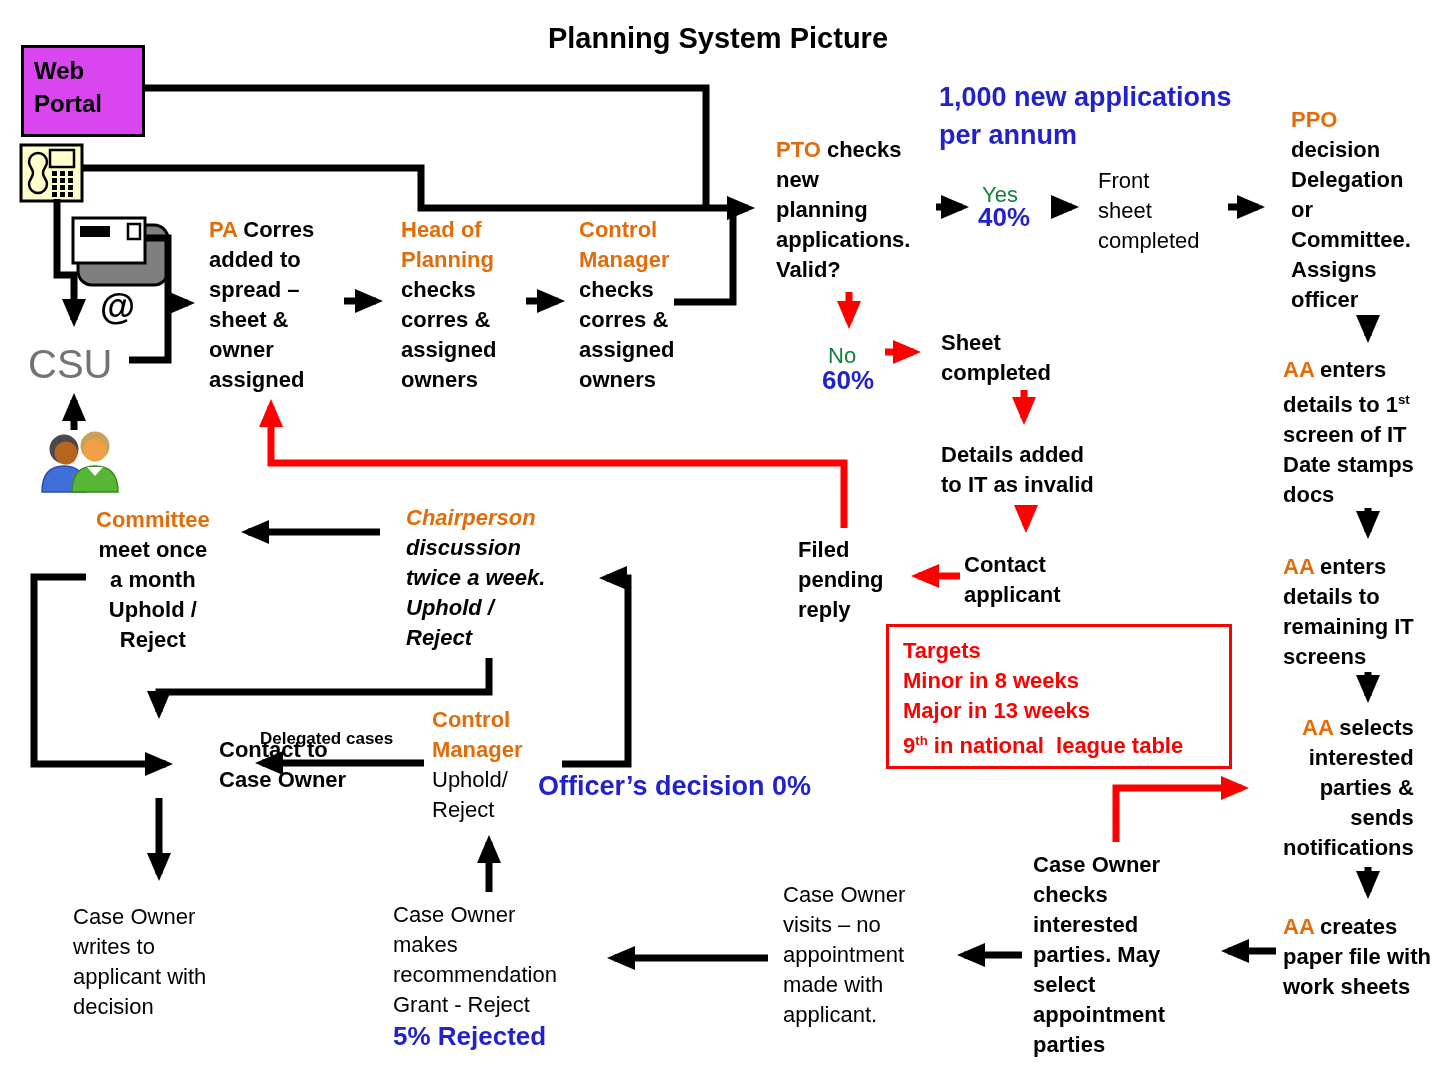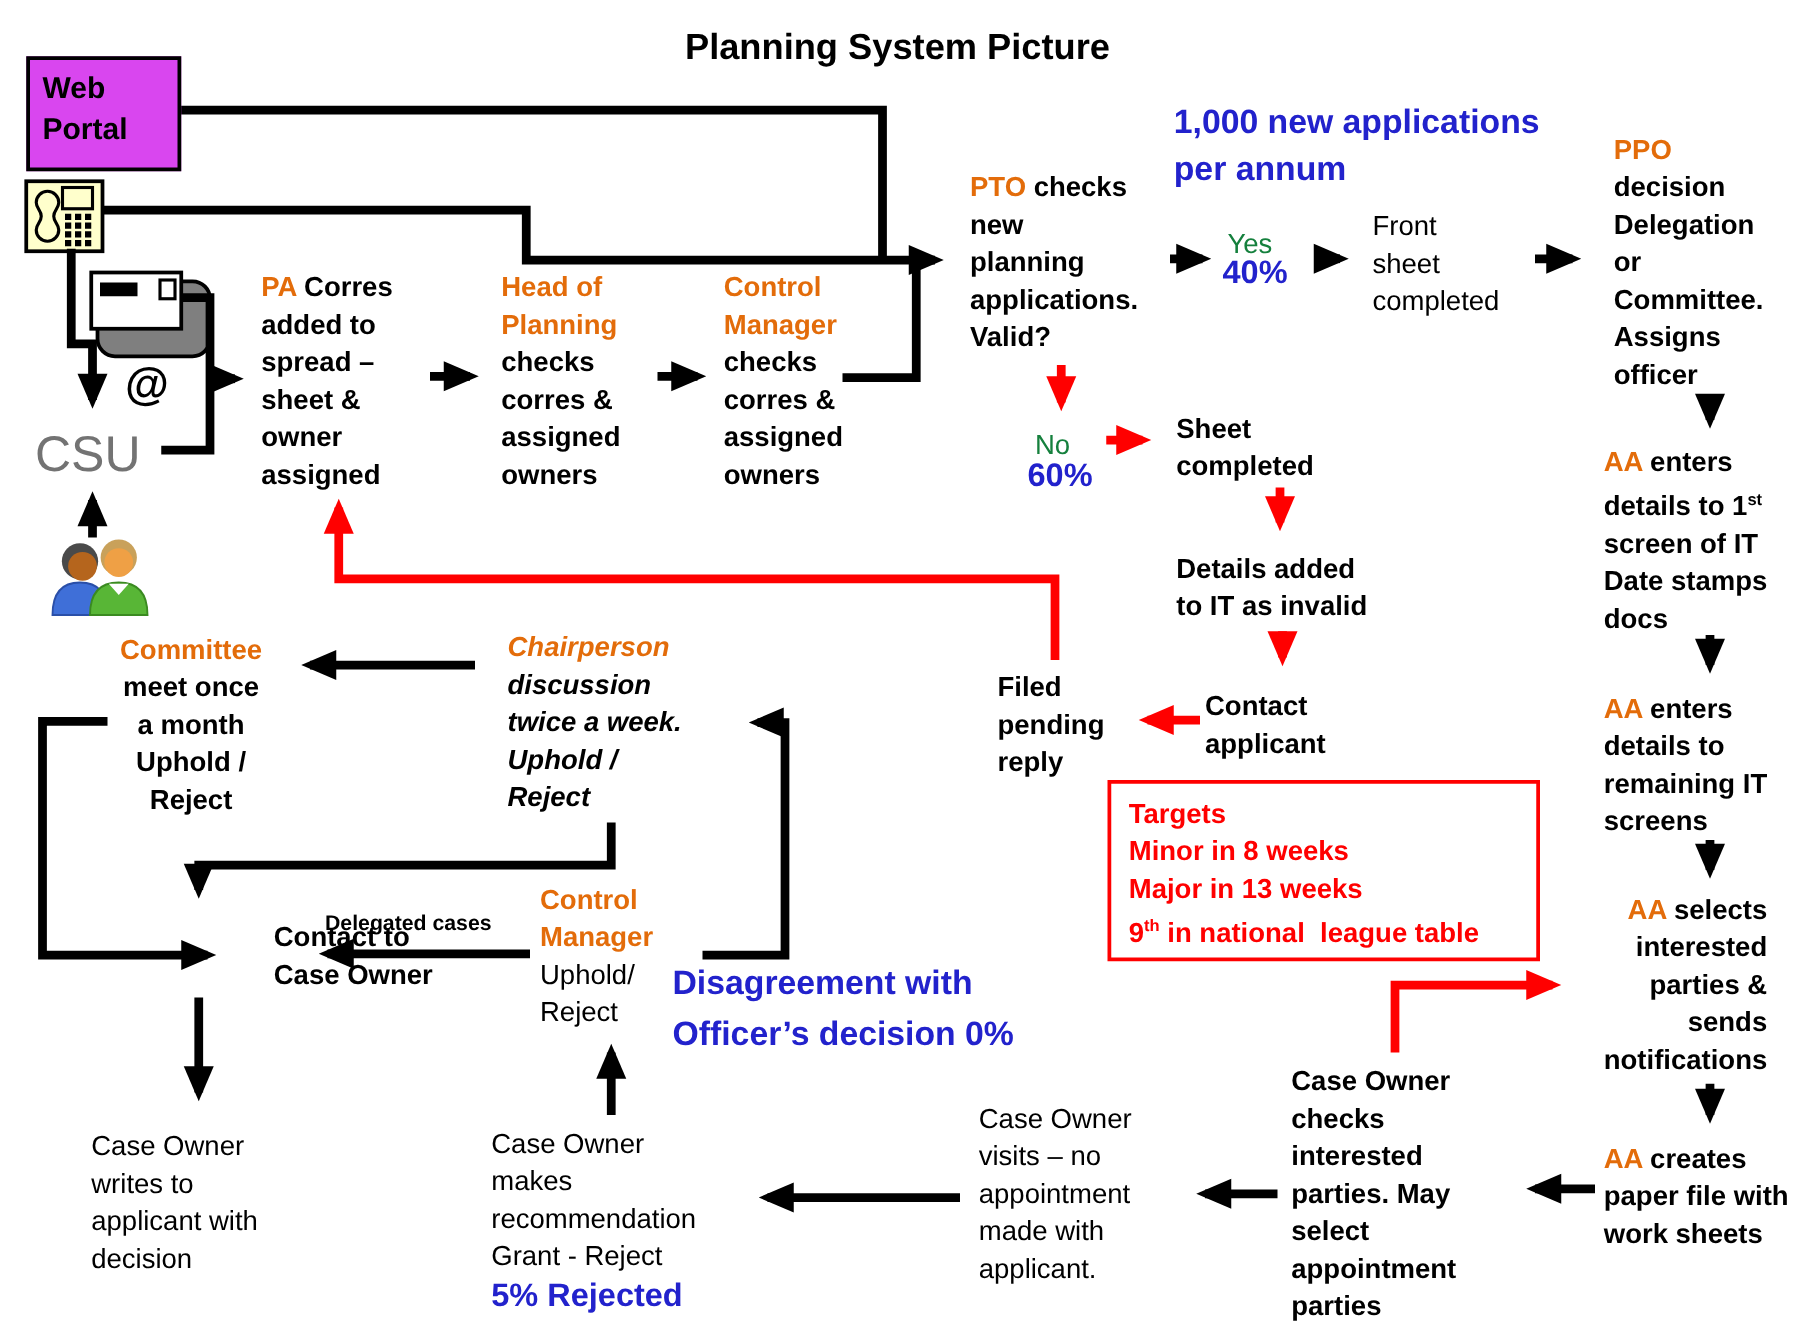--- a/index.html
+++ b/index.html
@@ -274,21 +274,20 @@
   </div>
 
   <div class="blk" style="left:416px;top:705px;">
     <div class="org">Control</div>
     <div class="org">Manager</div>
     <div class="nw">Uphold/</div>
     <div class="nw">Reject</div>
   </div>
 
   <div class="blk bigblue" style="left:522px;top:766px;line-height:41px;">
-    <div>Disagreement with</div>
     <div>Officer’s decision 0%</div>
   </div>
 
   <div class="blk" style="left:390px;top:503px;font-style:italic;">
     <div class="org">Chairperson</div>
     <div>discussion</div>
     <div>twice a week.</div>
     <div>Uphold /</div>
     <div>Reject</div>
   </div>

